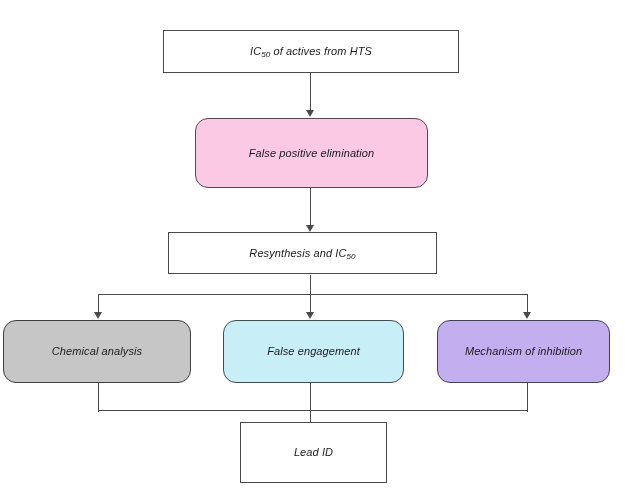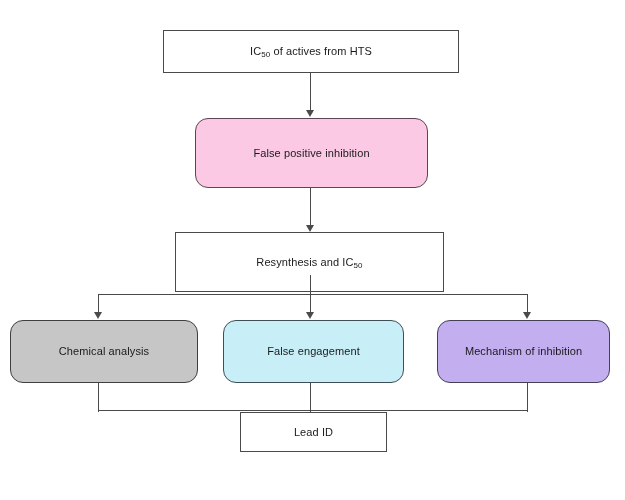--- a/index.html
+++ b/index.html
@@ -21,20 +21,21 @@
     box-sizing: border-box;
     display: flex;
     align-items: center;
     justify-content: center;
     text-align: center;
     color: #1a1a1a;
     font-size: 11px;
     line-height: 1.3;
     letter-spacing: 0.1px;
     padding: 2px 20px;
+    font-style: italic;
   }
   .node.plain {
     background: #ffffff;
     border: 1.4px solid #4a4a4a;
     border-radius: 0;
   }
   .node.rounded {
     border: 1.6px solid #4e4256;
     border-radius: 13px;
   }
@@ -66,57 +67,57 @@
 <div id="canvas">
 
   <div class="node plain" style="left:163px; top:30px; width:296px; height:43px;">
     <span class="node-label">IC<sub>50</sub> of actives from HTS</span>
   </div>
 
   <div class="conn vline" style="left:310px; top:73px; height:38px;"></div>
   <div class="arrowhead" style="left:306px; top:110px;"></div>
 
   <div class="node rounded" style="left:195px; top:118px; width:233px; height:70px; background:#fbc9e4; border-color:#5b4552;">
-    <span class="node-label">False positive inhibition</span>
+    <span class="node-label">False positive elimination</span>
   </div>
 
   <div class="conn vline" style="left:310px; top:188px; height:42px;"></div>
   <div class="arrowhead" style="left:306px; top:225px;"></div>
 
-  <div class="node plain" style="left:175px; top:232px; width:269px; height:60px;">
+  <div class="node plain" style="left:168px; top:232px; width:269px; height:42px;">
     <span class="node-label">Resynthesis and IC<sub>50</sub></span>
   </div>
 
   <div class="conn vline" style="left:310px; top:275px; height:20px;"></div>
   <div class="conn hline" style="left:98px; top:294px; width:430px;"></div>
 
   <div class="conn vline" style="left:98px; top:294px; height:20px;"></div>
   <div class="arrowhead" style="left:94px; top:312px;"></div>
 
   <div class="conn vline" style="left:310px; top:294px; height:20px;"></div>
   <div class="arrowhead" style="left:306px; top:312px;"></div>
 
   <div class="conn vline" style="left:527px; top:294px; height:20px;"></div>
   <div class="arrowhead" style="left:523px; top:312px;"></div>
 
-  <div class="node rounded" style="left:10px; top:320px; width:188px; height:63px; background:#c6c6c6; border-color:#3f3f3f;">
+  <div class="node rounded" style="left:3px; top:320px; width:188px; height:63px; background:#c6c6c6; border-color:#3f3f3f;">
     <span class="node-label">Chemical analysis</span>
   </div>
 
   <div class="node rounded" style="left:223px; top:320px; width:181px; height:63px; background:#c8eef8; border-color:#3f4e55;">
     <span class="node-label">False engagement</span>
   </div>
 
   <div class="node rounded" style="left:437px; top:320px; width:173px; height:63px; background:#c3aef0; border-color:#44405a;">
     <span class="node-label">Mechanism of inhibition</span>
   </div>
 
   <div class="conn vline" style="left:98px; top:383px; height:29px;"></div>
   <div class="conn vline" style="left:527px; top:383px; height:29px;"></div>
   <div class="conn hline" style="left:98px; top:410px; width:430px;"></div>
   <div class="conn vline" style="left:310px; top:383px; height:48px;"></div>
   <div class="arrowhead" style="left:306px; top:428px;"></div>
 
-  <div class="node plain" style="left:240px; top:412px; width:147px; height:40px;">
+  <div class="node plain" style="left:240px; top:422px; width:147px; height:61px;">
     <span class="node-label">Lead ID</span>
   </div>
 
 </div>
 
 </body></html>

